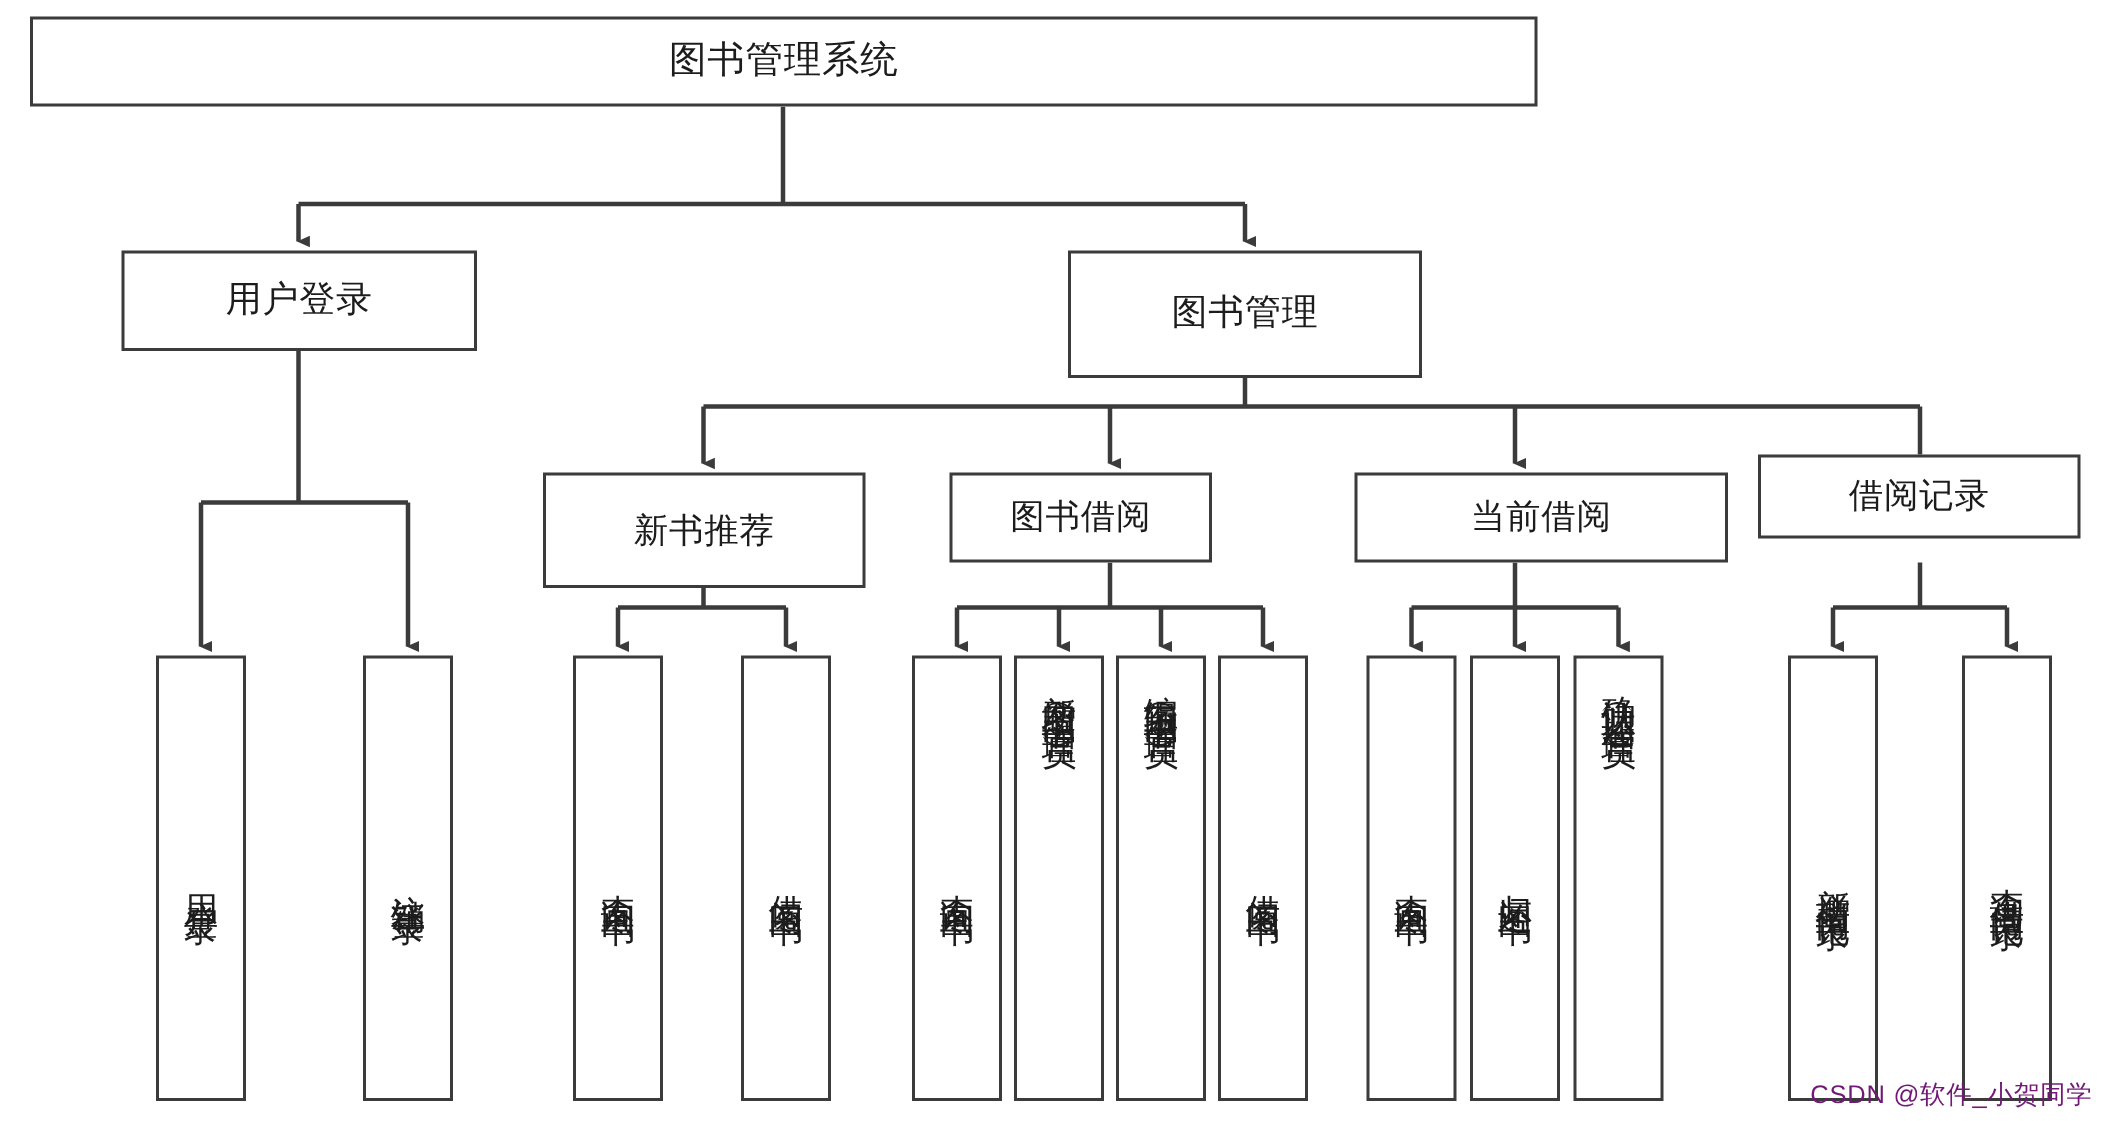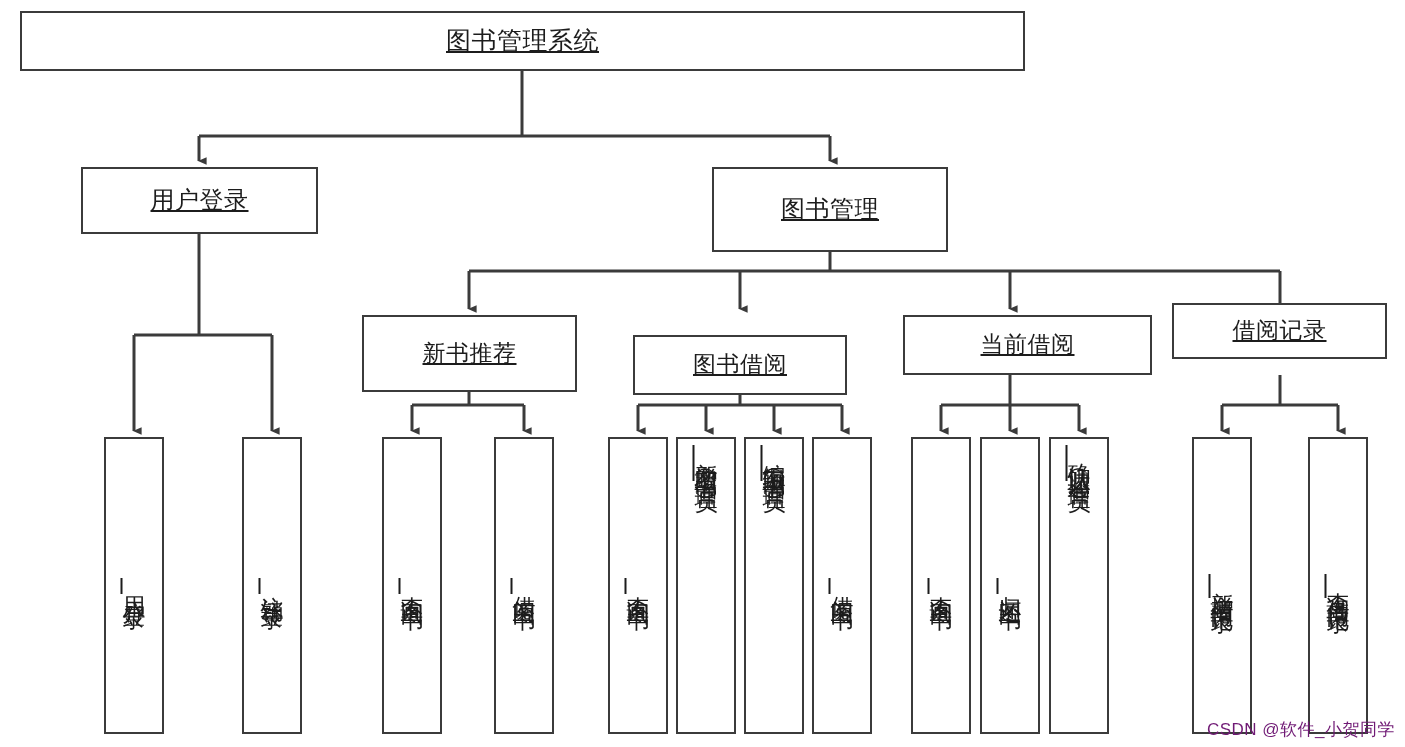--- a/index.html
+++ b/index.html
@@ -37,21 +37,20 @@
     align-items: center;
     justify-content: center;
     overflow: hidden;
   }
   .node-label {
     color: #1c1c1c;
     text-align: center;
     line-height: 1.18;
     letter-spacing: 0.5px;
     white-space: nowrap;
-    text-decoration: underline;
   }
   .node.horizontal .node-label {
     writing-mode: horizontal-tb;
   }
   .node.vertical {
     align-items: flex-start;
     justify-content: center;
     padding-top: 6px;
   }
   .node.vertical .node-label {
@@ -143,21 +142,21 @@
   </div>
 
   <div class="node horizontal lvl-2" style="left:712px; top:167px; width:236px; height:85px;">
     <span class="node-label">图书管理</span>
   </div>
 
   <div class="node horizontal lvl-3" style="left:362px; top:315px; width:215px; height:77px;">
     <span class="node-label">新书推荐</span>
   </div>
 
-  <div class="node horizontal lvl-3" style="left:633px; top:315px; width:214px; height:60px;margin-top:20px;">
+  <div class="node horizontal lvl-3" style="left:633px; top:315px; width:175px; height:60px;">
     <span class="node-label">图书借阅</span>
   </div>
 
   <div class="node horizontal lvl-3" style="left:903px; top:315px; width:249px; height:60px;">
     <span class="node-label">当前借阅</span>
   </div>
 
   <div class="node horizontal lvl-3" style="left:1172px; top:303px; width:215px; height:56px;">
     <span class="node-label">借阅记录</span>
   </div>

